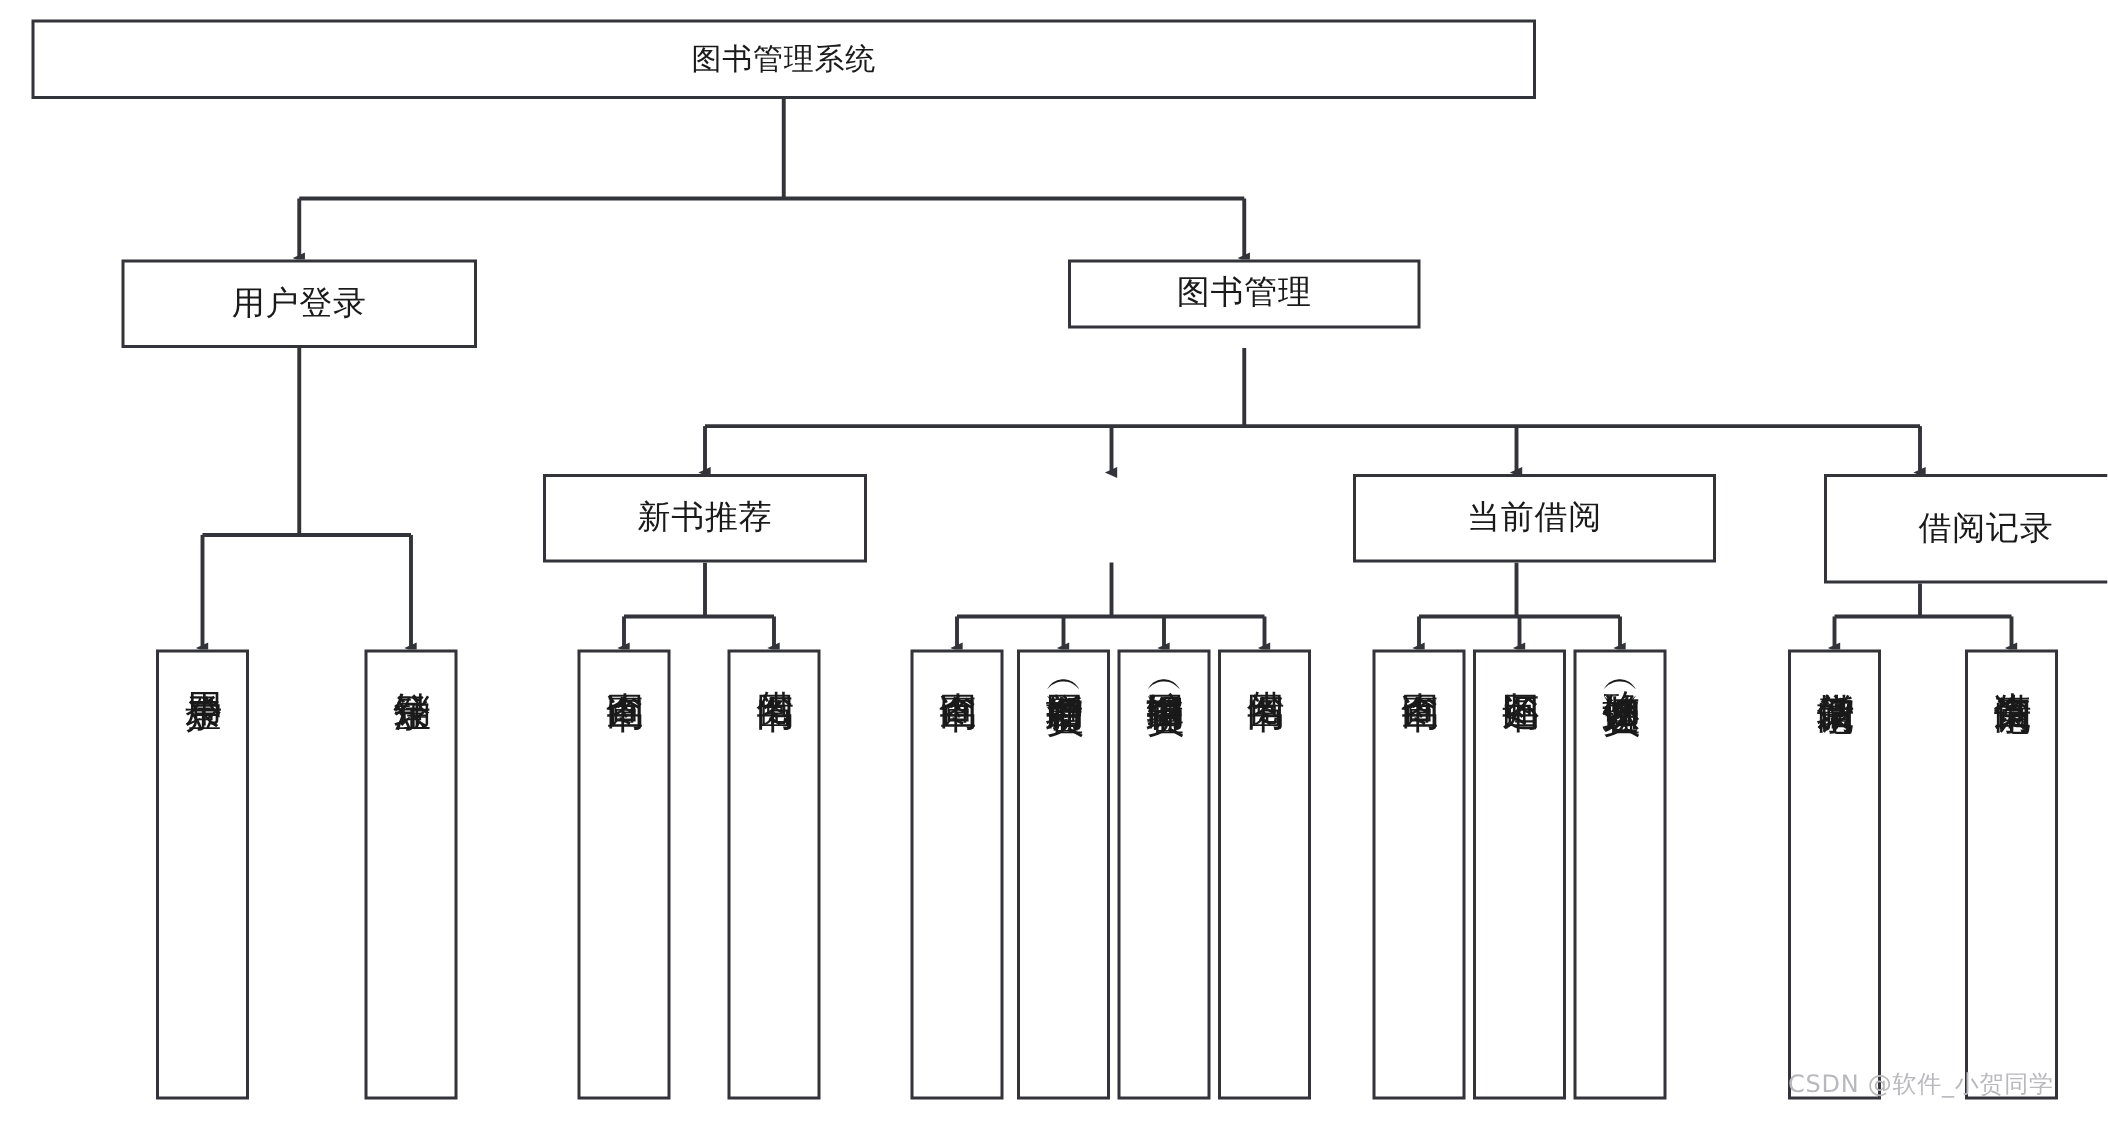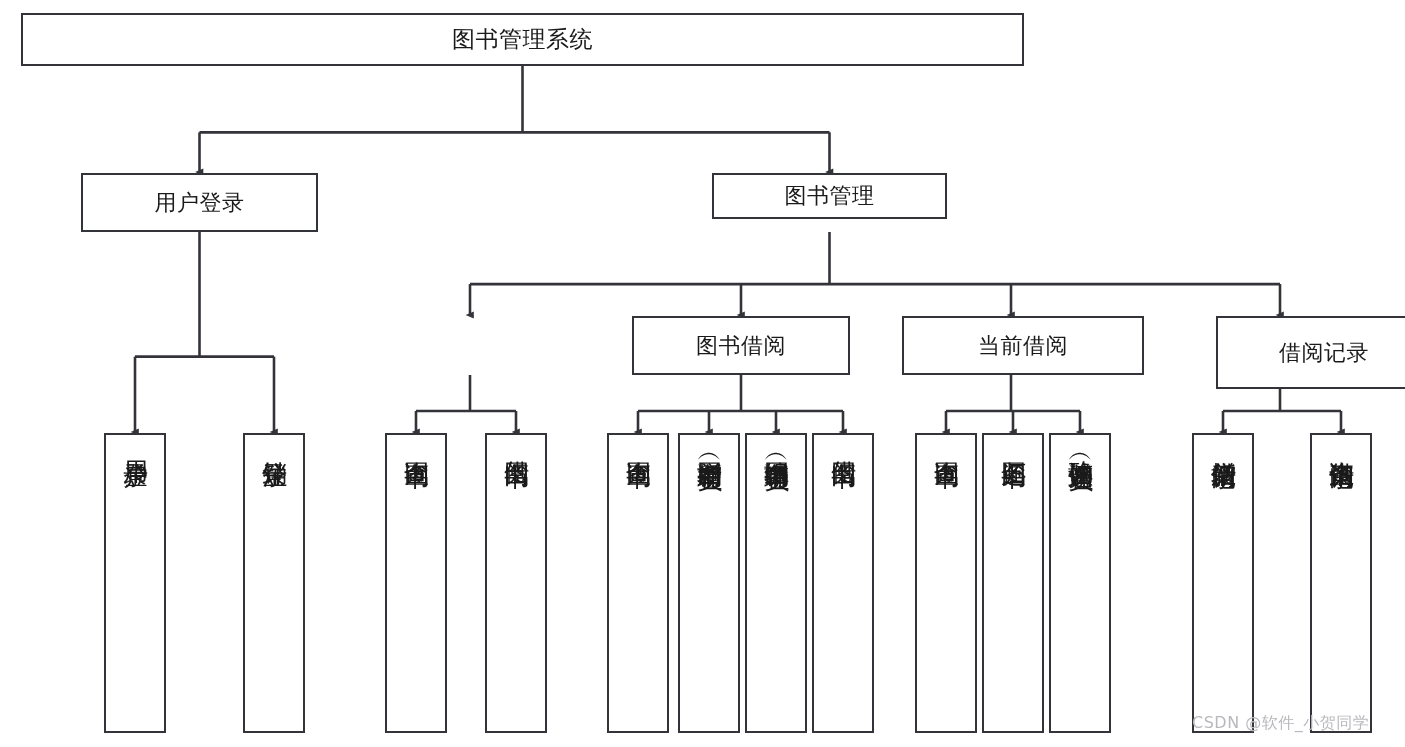--- a/index.html
+++ b/index.html
@@ -41,21 +41,21 @@
     text-align: center;
     line-height: 1.18;
     white-space: pre;
   }
   
   .node.horizontal .node-label {
     font-size: 22px;
     letter-spacing: 0.5px;
   }
   .node.root .node-label {
-    font-size: 23px;
+    font-size: 20px;
   }
   
   .node.vertical {
     align-items: flex-start;
     justify-content: center;
     padding-top: 6px;
   }
   .node.vertical .node-label {
     font-size: 25px;
     line-height: 1.06;
@@ -128,22 +128,22 @@
     <span class="node-label">图书管理系统</span>
   </div>
 
   <div class="node horizontal" style="left: 81px; top: 173px; width: 237px; height: 59px;">
     <span class="node-label">用户登录</span>
   </div>
   <div class="node horizontal" style="left: 712px; top: 173px; width: 235px; height: 46px;">
     <span class="node-label">图书管理</span>
   </div>
 
-  <div class="node horizontal" style="left: 632px; top: 316px; width: 218px; height: 59px;">
-    <span class="node-label">图书借阅</span>
+  <div class="node horizontal" style="left: 362px; top: 316px; width: 216px; height: 59px;">
+    <span class="node-label">新书推荐</span>
   </div>
   <div class="node horizontal" style="left: 902px; top: 316px; width: 242px; height: 59px;">
     <span class="node-label">当前借阅</span>
   </div>
   <div class="node horizontal" style="left: 1172px; top: 316px; width: 216px; height: 73px; margin-left: 44px;">
     <span class="node-label">借阅记录</span>
   </div>
 
   <div class="node vertical" style="left: 104px; top: 433px; width: 62px; height: 300px;">
     <span class="node-label">用户登录</span>

